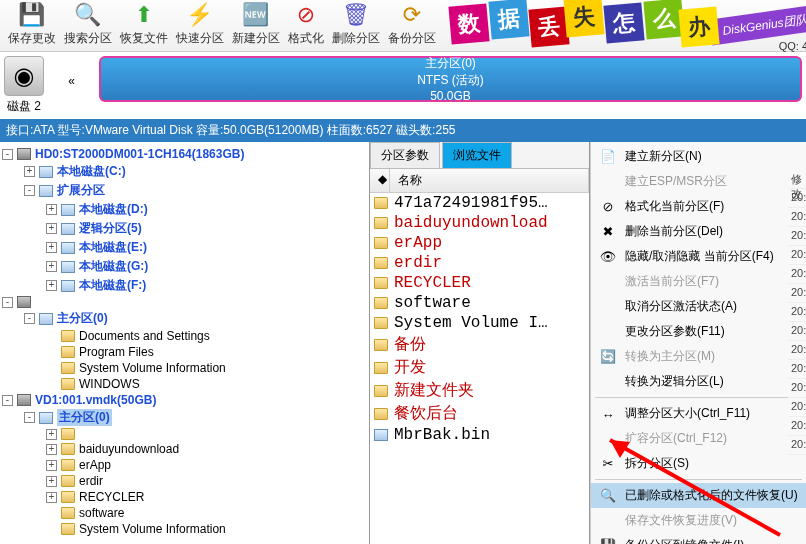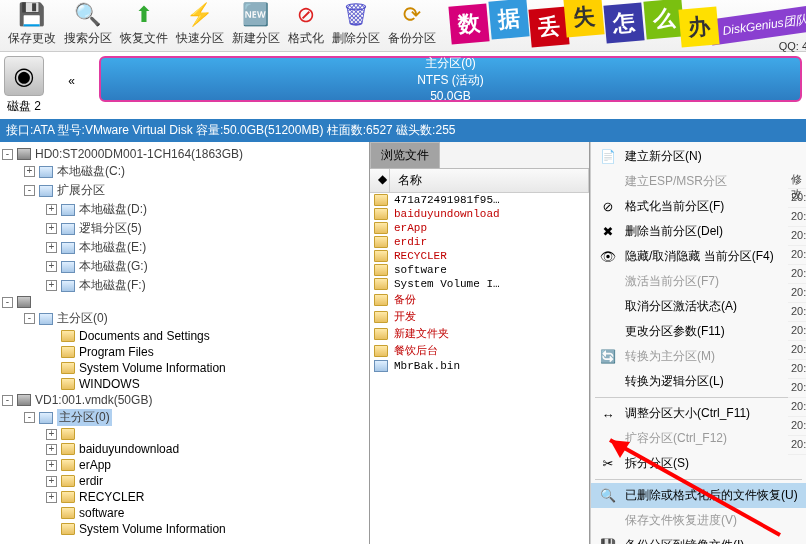--- a/index.html
+++ b/index.html
@@ -17,32 +17,32 @@
 .infobar { background:#2d7dc2; color:#fff; padding:3px 6px; font-size:12px;}
 .main { display:flex; height:408px; }
 .tree { width:370px; border-right:1px solid #999; overflow:auto; background:#fff; padding:4px 2px; }
 .tr-row { white-space:nowrap; padding:1px 0; display:flex; align-items:center; cursor:default;}
 .tw { display:inline-block; width:11px; height:11px; border:1px solid #888; text-align:center; line-height:8px; font-size:10px; margin-right:4px; color:#555;}
 .ind { display:inline-block; }
 .dico { display:inline-block; width:14px; height:12px; margin-right:4px; }
 .hdd { background:linear-gradient(#ccc,#888); border:1px solid #666; }
 .drv { background:linear-gradient(#dfefff,#a8c8e8); border:1px solid #6a90b8; }
 .fld { background:linear-gradient(#ffe9a8,#e8c060); border:1px solid #c8a030; border-radius:0 1px 1px 0; }
-.bold { font-weight:normal; color:#404040;}
+.bold { font-weight:bold; color:#1d4ed8;}
 .hl { background:#b0d0f0; padding:0 2px;}
 .mid { width:220px; border-right:1px solid #999; display:flex; flex-direction:column; }
 .tabs { display:flex; background:#f4f4f4; border-bottom:1px solid #bbb; }
 .tab { padding:4px 10px; border:1px solid #bbb; border-bottom:none; margin-right:2px; background:#eee; cursor:pointer;}
-.tab.act { background:#a3a3a3; }
+.tab.act { background:#0ea5e9; }
 .fhdr { display:flex; border-bottom:1px solid #ccc; background:linear-gradient(#fafafa,#e8e8e8);}
 .fhdr div { padding:3px 8px; border-right:1px solid #ccc; }
 .flist { flex:1; overflow:auto; }
 .fitem { display:flex; align-items:center; padding:1px 4px; cursor:default; }
 .fitem .dico { margin-right:6px; }
-.fn { font-family:"Courier New",monospace; font-size:11px; }
+.fn { font-family:"Courier New",monospace; font-size:16px; }
 .red { color:#c00000; }
 .menu { width:216px; background:#f8f8f8; border-left:1px solid #ccc; padding:2px 0;}
 .mitem { display:flex; align-items:center; padding:4px 8px; cursor:pointer; }
 .mitem.dis { color:#9a9a9a; cursor:default;}
 .mitem.hl2 { background:#b8d8f0; }
 .mico { width:18px; height:16px; margin-right:8px; display:flex; align-items:center; justify-content:center; font-size:13px; }
 .msep { height:1px; background:#ccc; margin:3px 4px; }
 .rcol { position:absolute; right:0; top:170px; width:18px; }
 .rcell { height:19px; font-size:11px; padding:2px 3px; border-bottom:1px solid #eee; color:#444;}
 .arrow { position:absolute; pointer-events:none; }
@@ -246,20 +246,21 @@
       </div>
       <div class="tr-row">
         <span class="ind" style="width:44px"></span>
         <span style="display:inline-block;width:15px"></span>
         <span class="dico fld"></span>
         <span class="">System Volume Information</span>
       </div>
     </div>
   <div class="mid">
     <div class="tabs">
+      <div class="tab">分区参数</div>
       <div class="tab act">浏览文件</div>
     </div>
     <div class="fhdr">
       <div style="width:20px">◆</div>
       <div style="flex:1">名称</div>
     </div>
     <div class="flist" id="flist">
         <div class="fitem">
           <span class="dico fld"></span>
           <span class="fn ">471a72491981f95…</span>

